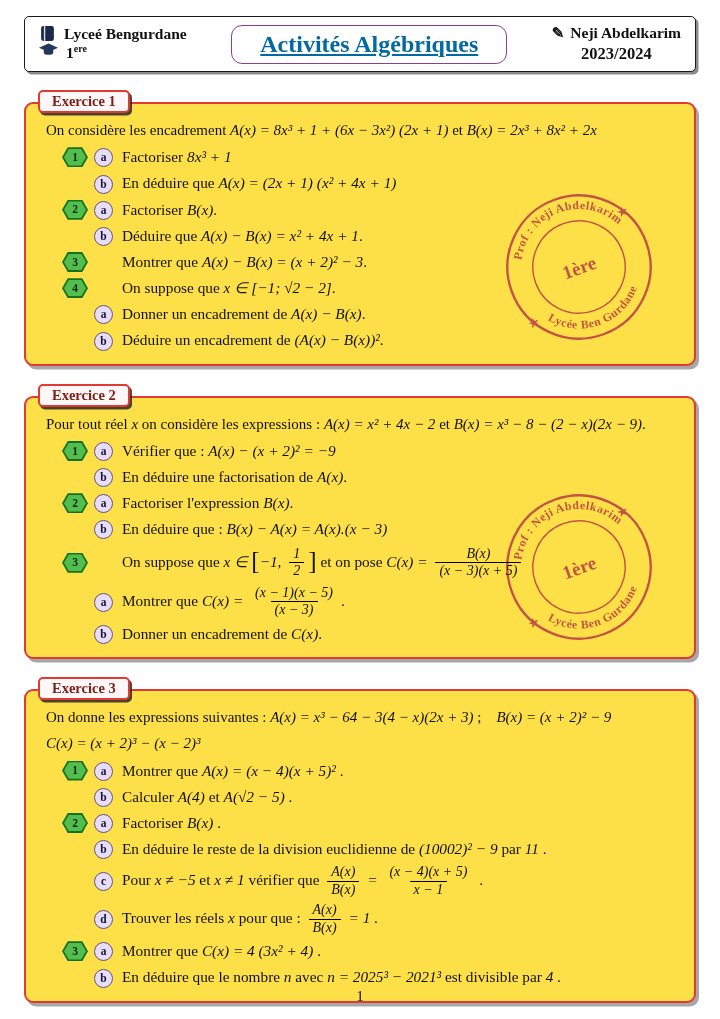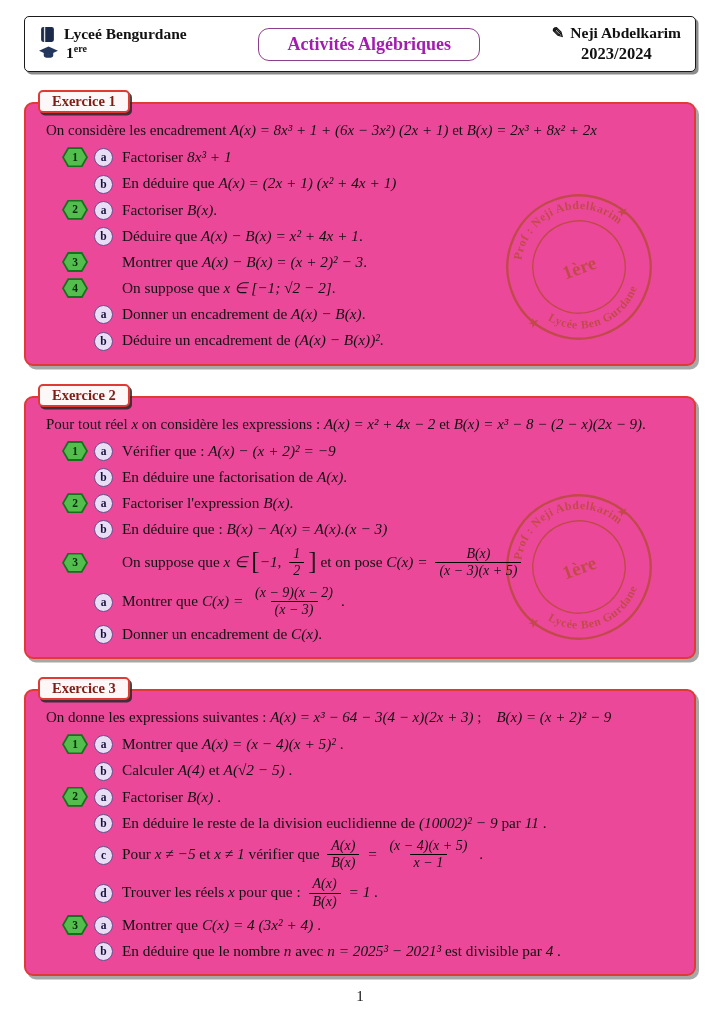--- a/index.html
+++ b/index.html
@@ -2,31 +2,31 @@
 <html><head>
 <meta charset="utf-8">
 <style>
   *{box-sizing:border-box;margin:0;padding:0;}
   html,body{width:720px;height:1019px;}
   body{background:#fff;font-family:"Liberation Serif",serif;color:#111;position:relative;overflow:hidden;}
   .page{padding:16px 24px 0;}
 
   
   .hdr{border:1.6px solid #1a1a1a;border-radius:5px;box-shadow:2.5px 2.5px 0 #8c8c8c;display:flex;justify-content:space-between;align-items:center;padding:7px 14px;background:#fff;}
-  .hdr-left .hdr-line{display:flex;align-items:center;gap:8px;font-weight:bold;font-size:15.5px;}
+  .hdr-left .hdr-line{display:flex;align-items:flex-start;gap:8px;font-weight:bold;font-size:15.5px;}
   .hdr-left .hdr-line + .hdr-line{}
-  .title-box{border:1.7px solid #8d3f8d;border-radius:11px;padding:5px 28px;color:#a21caf;font-weight:bold;font-size:18px;}
+  .title-box{border:1.7px solid #8d3f8d;border-radius:11px;padding:5px 28px;color:#0369a1;font-weight:bold;font-size:24px;text-decoration:underline;}
   .hdr-right{text-align:center;font-weight:bold;font-size:15.5px;}
   .teacher-line{display:flex;align-items:center;gap:6px;}
   .pen{font-size:15px;}
   .year{font-size:16.5px;margin-top:2px;}
   sup{font-size:10px;}
 
   
-  .exercise{position:relative;border:2.2px solid #e03a34;border-radius:9px;margin-top:30px;padding:14px 10px 8px 8px;box-shadow:3px 3.5px 0 rgba(95,95,95,.55);background:#ec4899;}
+  .exercise{position:relative;border:2.2px solid #e03a34;border-radius:9px;margin-top:30px;padding:14px 10px 8px 8px;box-shadow:3px 3.5px 0 rgba(95,95,95,.55);background:#fde047;}
   .ex-tab{position:absolute;top:-14px;left:12px;background:#fdf7f7;border:2px solid #e03a34;border-radius:5px;padding:1px 12px;font-weight:bold;font-size:14.5px;color:#7e1d16;box-shadow:2px 2.5px 0 rgba(40,40,40,.85);z-index:2;}
   .intro{margin:2px 0 6px 12px;font-size:15px;line-height:1.35;position:relative;z-index:1;}
   .row{display:flex;align-items:center;margin:4px 0 4px 28px;font-size:15.3px;position:relative;z-index:1;}
   .badge-slot{flex:0 0 32px;display:flex;justify-content:flex-start;}
   .hexo{width:26px;height:20px;background:#15721c;clip-path:polygon(22% 0,78% 0,100% 50%,78% 100%,22% 100%,0 50%);display:flex;align-items:center;justify-content:center;}
   .hexi{width:22px;height:16.5px;background:#53bd4e;clip-path:polygon(22% 0,78% 0,100% 50%,78% 100%,22% 100%,0 50%);text-align:center;font-size:11.5px;font-weight:bold;line-height:16.5px;color:#052c09;}
   .circ-slot{flex:0 0 28px;}
   .circ{display:inline-block;width:19px;height:19px;border-radius:50%;background:#e7ddf4;border:1.4px solid #64518f;font-size:11.5px;font-weight:bold;text-align:center;line-height:16.5px;color:#17103a;}
   .content{flex:1;line-height:1.45;}
   .m{font-style:italic;}
@@ -195,21 +195,21 @@
               <span class="den">2</span>
             </span><span class="bigb">]</span><span class="txt"> et on pose </span><span class="m">C(x) = </span><span class="frac">
               <span class="num">B(x)</span>
               <span class="den">(x − 3)(x + 5)</span>
             </span></span>
         </div>
         <div class="row">
           <span class="badge-slot"></span>
           <span class="circ-slot"><span class="circ">a</span></span>
           <span class="content"><span class="txt">Montrer que </span><span class="m">C(x) = </span><span class="frac">
-              <span class="num">(x − 9)(x − 2)</span>
+              <span class="num">(x − 1)(x − 5)</span>
               <span class="den">(x − 3)</span>
             </span><span class="txt">.</span></span>
         </div>
         <div class="row">
           <span class="badge-slot"></span>
           <span class="circ-slot"><span class="circ">b</span></span>
           <span class="content"><span class="txt">Donner un encadrement de </span><span class="m">C(x)</span><span class="txt">.</span></span>
         </div>
         <svg viewBox="0 0 170 170" class="stamp" style="top: 92px; right: 38px;">
           <circle cx="85" cy="85" r="79" fill="none" stroke="#bf4a45" stroke-width="2.6"></circle>
@@ -219,20 +219,21 @@
           <text class="st-arc"><textPath href="#at1" startOffset="50%" text-anchor="middle">Prof : Neji Abdelkarim</textPath></text>
           <text class="st-arc"><textPath href="#ab1" startOffset="50%" text-anchor="middle">Lycée Ben Gurdane</textPath></text>
           <text x="85" y="93" text-anchor="middle" class="st-mid">1ère</text>
           <text x="151" y="49" text-anchor="middle" class="st-star">★</text>
           <text x="17" y="131" text-anchor="middle" class="st-star">★</text>
         </svg>
       </section>
       <section class="exercise">
         <div class="ex-tab"><span>Exercice 3</span></div>
         <p class="intro"><span class="txt">On donne les expressions suivantes : </span><span class="m">A(x) = x³ − 64 − 3(4 − x)(2x + 3)</span><span class="txt"> ;&nbsp;&nbsp;&nbsp; </span><span class="m">B(x) = (x + 2)² − 9</span></p>
+        <p class="intro"><span class="m">C(x) = (x + 2)³ − (x − 2)³</span></p>
         <div class="row">
           <span class="badge-slot">
             <span class="hexo">
               <span class="hexi">1</span>
             </span>
           </span>
           <span class="circ-slot"><span class="circ">a</span></span>
           <span class="content"><span class="txt">Montrer que </span><span class="m">A(x) = (x − 4)(x + 5)²</span><span class="txt"> .</span></span>
         </div>
         <div class="row">

